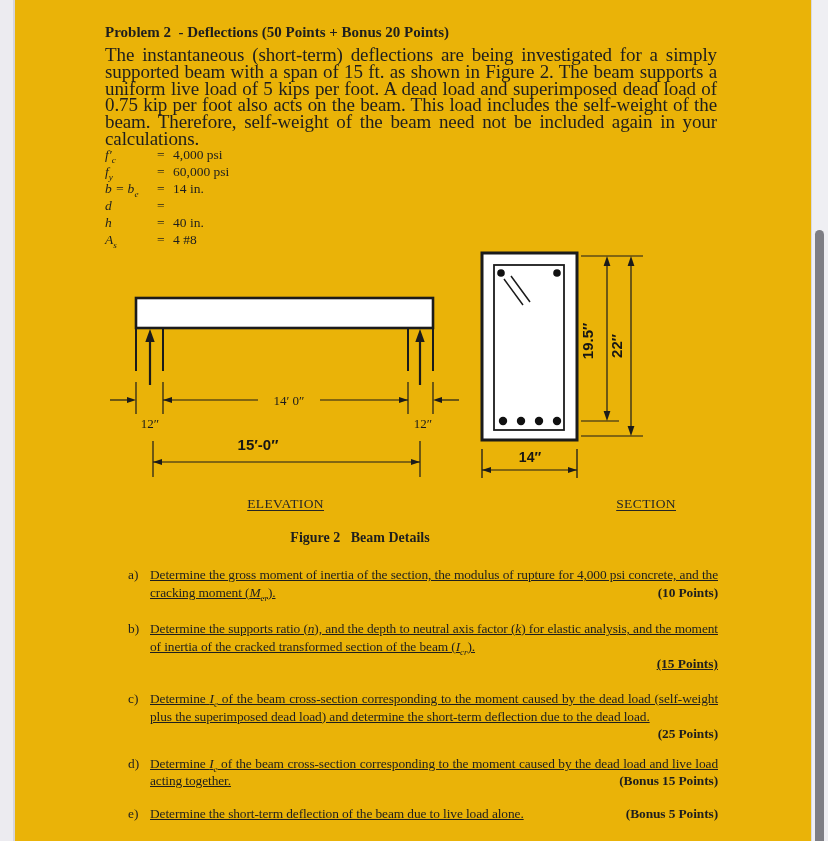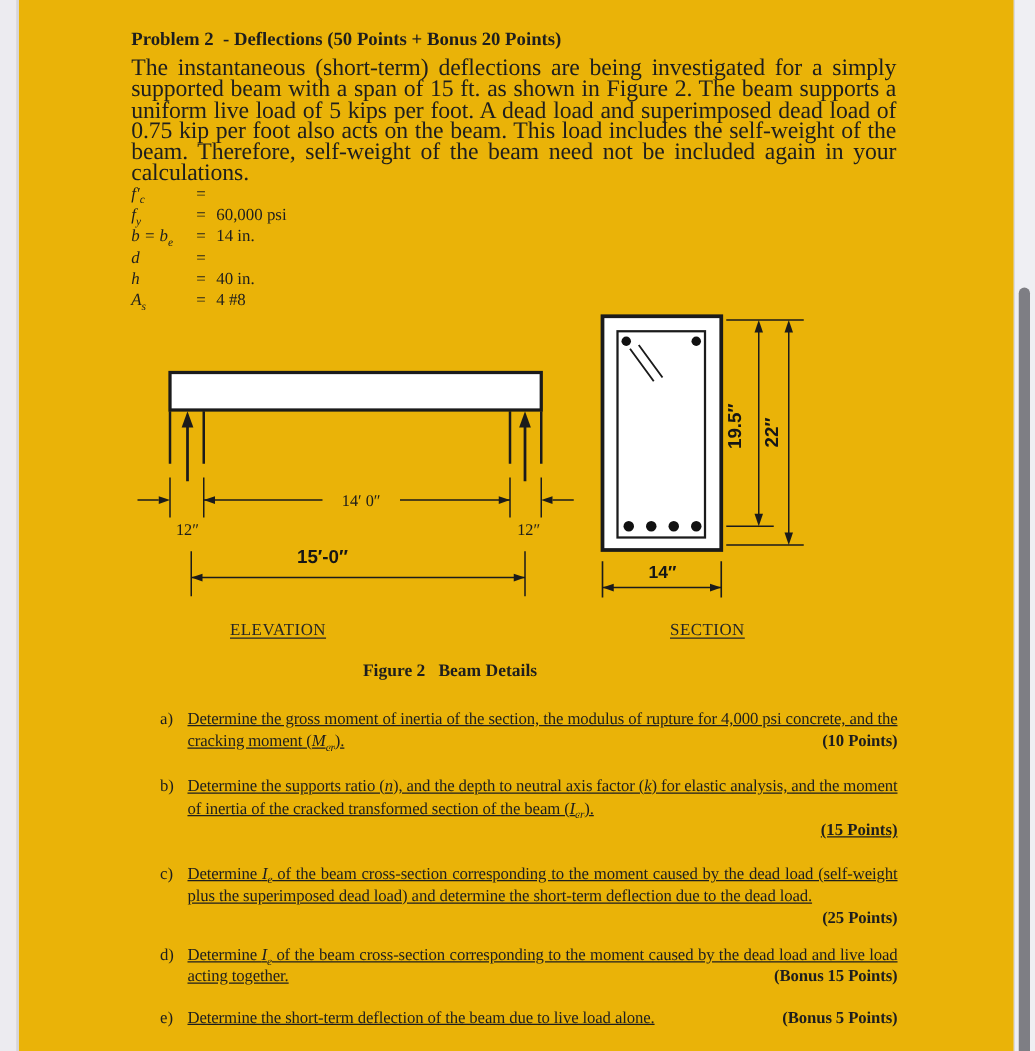--- a/index.html
+++ b/index.html
@@ -18,21 +18,21 @@
   .p-eq{width:16px;}
   .p-val{flex:1;}
   .figure-svg{position:absolute;left:96px;top:248px;}
   .ln{stroke:#1b1b1b;fill:none;}
   .fillln{stroke:#1b1b1b;fill:#ffffff;}
   .dot{fill:#111;stroke:none;}
   .head{fill:#1b1b1b;stroke:none;}
   .dim-serif{font:13px "Liberation Serif","DejaVu Serif",serif;fill:#1b1b1b;}
   .dim-bold{font:bold 15px "Liberation Sans","DejaVu Sans",sans-serif;fill:#161616;}
   .dim-bold-sm{font:bold 14px "Liberation Sans","DejaVu Sans",sans-serif;fill:#161616;}
-  .viewlabel{position:absolute;top:496px;width:140px;text-align:left;font-size:13.5px;
+  .viewlabel{position:absolute;top:496px;width:140px;text-align:right;font-size:13.5px;
              text-decoration:underline;text-underline-offset:2px;letter-spacing:0.4px;color:#262626;}
   .viewlabel.elev{left:184px;}
   .viewlabel.sect{left:536px;}
   .caption{position:absolute;left:160px;top:530px;width:400px;text-align:center;
            font-size:14px;font-weight:bold;white-space:pre;}
   .items{position:absolute;left:128px;top:566px;width:590px;font-size:13.4px;line-height:17.6px;}
   .q-item{display:flex;}
   .q-item:nth-child(1){margin-bottom:19px;}
   .q-item:nth-child(2){margin-bottom:17px;}
   .q-item:nth-child(3){margin-bottom:12px;}
@@ -52,20 +52,21 @@
   <div class="gutter"></div>
 
   <h1 class="page-title">Problem 2  - Deflections (50 Points + Bonus 20 Points)</h1>
 
   <p class="intro">The instantaneous (short-term) deflections are being investigated for a simply supported beam with a span of 15 ft. as shown in Figure 2. The beam supports a uniform live load of 5 kips per foot. A dead load and superimposed dead load of 0.75 kip per foot also acts on the beam. This load includes the self-weight of the beam. Therefore, self-weight of the beam need not be included again in your calculations.</p>
 
   <div class="params">
       <div class="param-row">
         <span class="p-sym">f′<sub>c</sub></span>
         <span class="p-eq">=</span>
+        <span class="p-val">4,000 psi</span>
       </div>
       <div class="param-row">
         <span class="p-sym">f<sub>y</sub></span>
         <span class="p-eq">=</span>
         <span class="p-val">60,000 psi</span>
       </div>
       <div class="param-row">
         <span class="p-sym">b = b<sub>e</sub></span>
         <span class="p-eq">=</span>
         <span class="p-val">14 in.</span>

